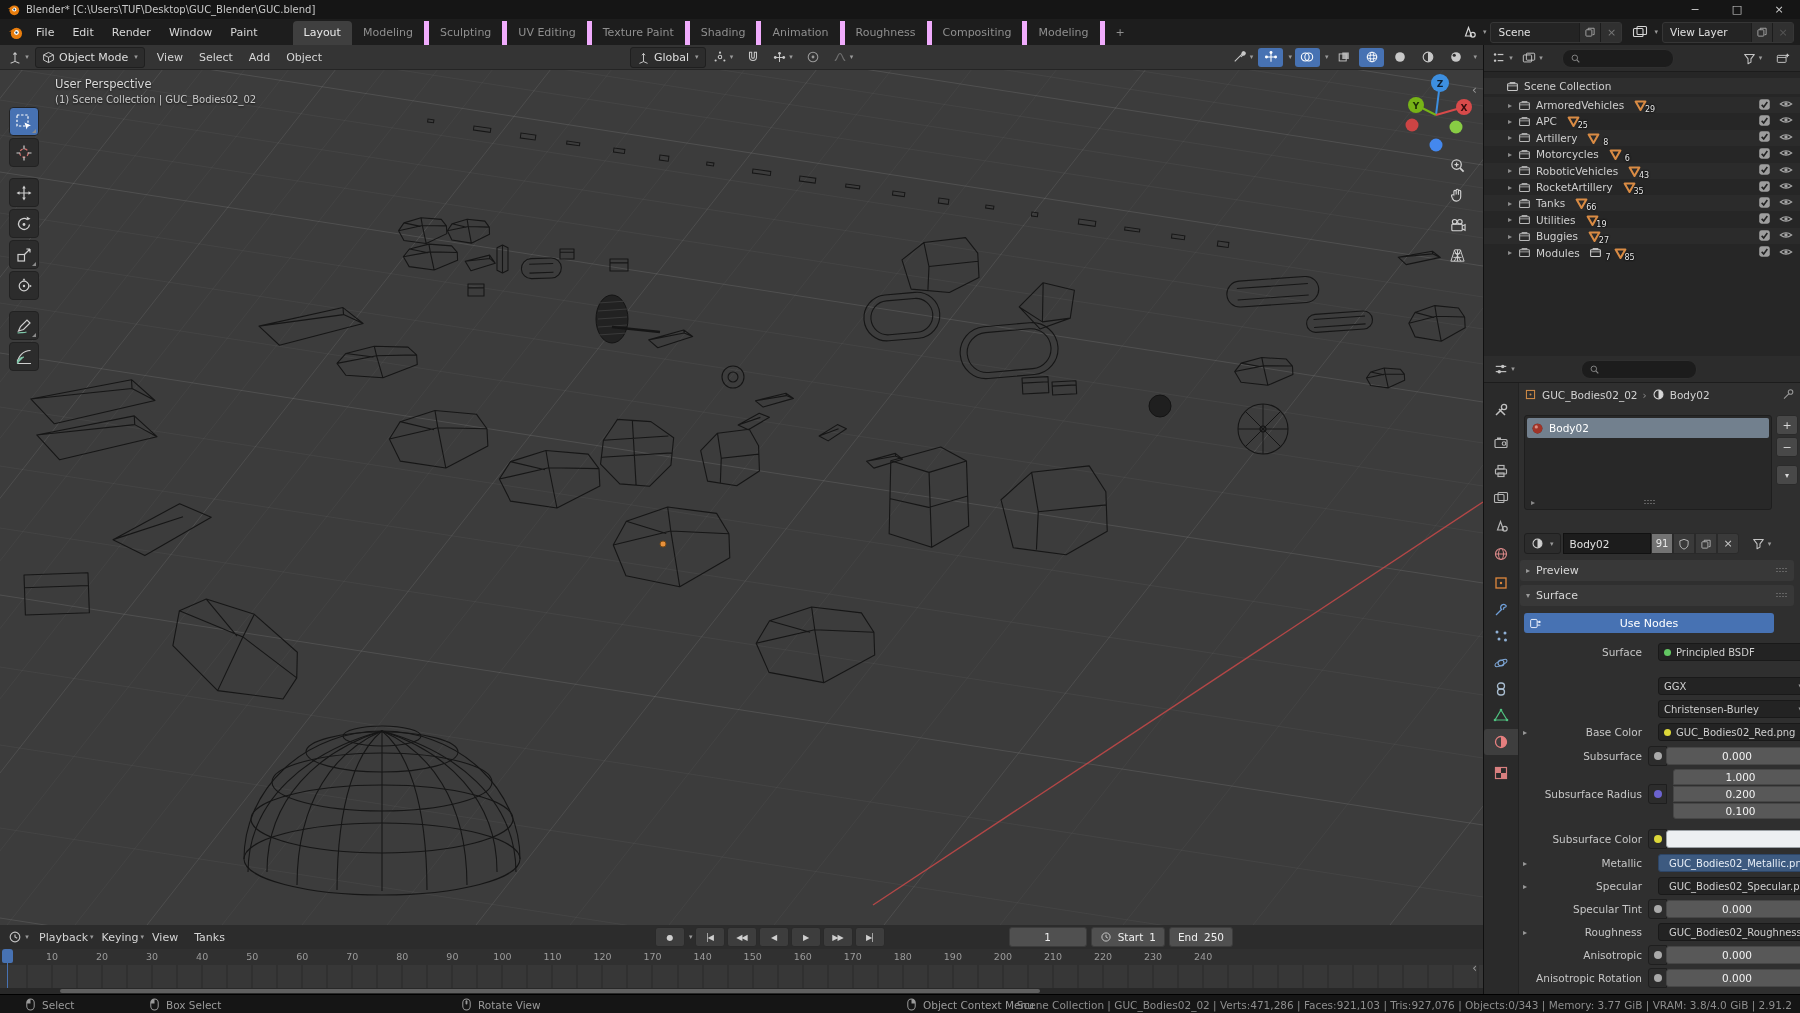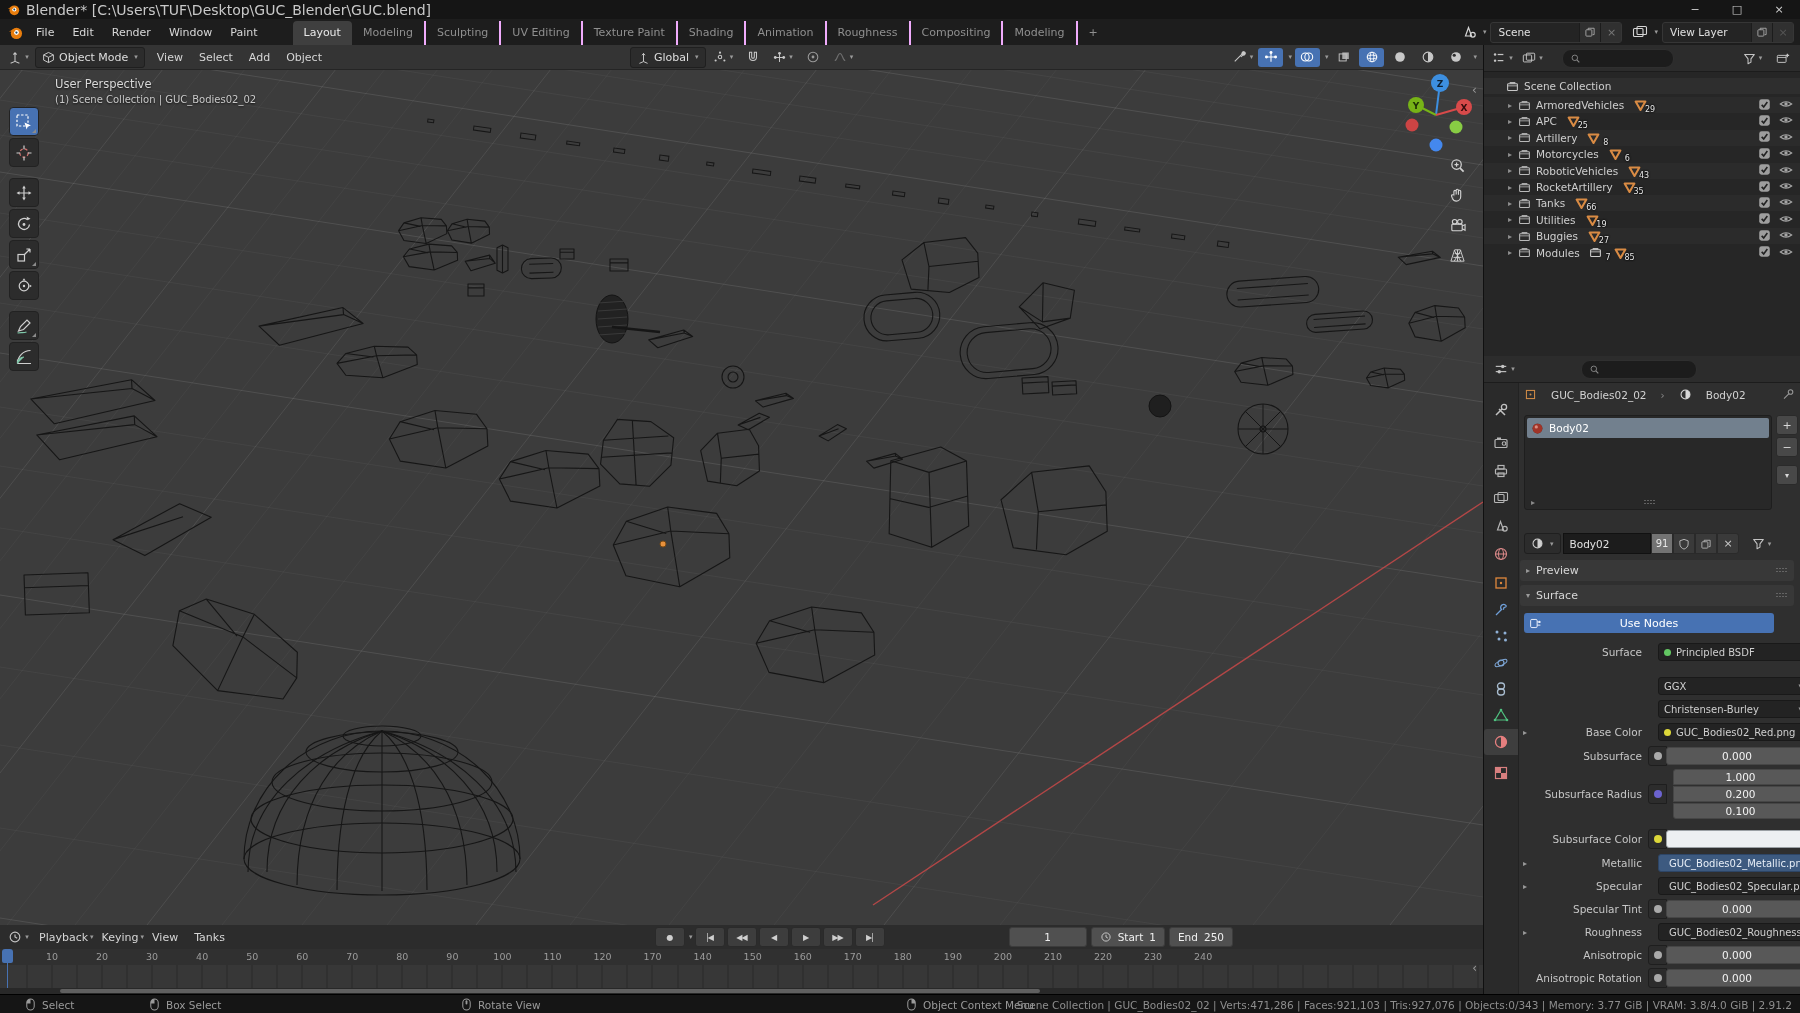--- a/index.html
+++ b/index.html
@@ -5,28 +5,28 @@
   html,body{margin:0;padding:0;background:#000;}
   .app{position:relative;width:1800px;height:1013px;overflow:hidden;background:#2f2f2f;
        font-family:"DejaVu Sans",sans-serif;font-size:11px;color:#d5d5d5;
        -webkit-font-smoothing:antialiased;user-select:none;}
   .abs{position:absolute;}
   .ic{display:inline-flex;align-items:center;justify-content:center;width:14px;height:14px;flex:0 0 auto;}
   .ic svg{width:100%;height:100%;display:block;}
   .chev{font-size:7px;color:#9a9a9a;margin-left:2px;}
   
   .titlebar{left:0;top:0;width:1800px;height:19px;background:#151515;display:flex;align-items:center;border-bottom:1px solid #000;}
-  .wtitle{color:#c9c9c9;font-size:14px;margin-left:6px;}
+  .wtitle{color:#c9c9c9;font-size:10px;margin-left:6px;}
   .wctrls{position:absolute;right:0;top:0;height:19px;display:flex;}
   .wctrl{width:42px;height:19px;display:flex;align-items:center;justify-content:center;color:#cfcfcf;font-size:11px;}
   
   .topbar{left:0;top:19px;width:1800px;height:26px;background:#1d1d1d;border-bottom:1px solid #101010;display:flex;align-items:center;}
   .menu-item{padding:0 9px;color:#d8d8d8;font-size:11px;line-height:25px;}
   .wstabs{display:flex;margin-left:26px;height:26px;align-items:flex-end;}
-  .wstab{padding:0 11px;line-height:24px;color:#8f8f8f;font-size:11px;border-right:2px solid #f0abfc;}
+  .wstab{padding:0 11px;line-height:24px;color:#8f8f8f;font-size:11px;border-right:5px solid #f0abfc;}
   .wstab.active{background:#3f3f3f;color:#e8e8e8;border-radius:4px 4px 0 0;border-right:none;}
   .tb-right{position:absolute;right:6px;top:1px;height:24px;display:flex;align-items:center;gap:4px;}
   .idfield{display:flex;align-items:center;background:#242424;border:1px solid #363636;border-radius:3px;height:19px;}
   .idfield .name{padding:0 7px;color:#e0e0e0;font-size:10.5px;min-width:74px;}
   .sqbtn{width:20px;height:19px;display:flex;align-items:center;justify-content:center;color:#b5b5b5;background:#303030;border-left:1px solid #1c1c1c;}
   
   .vp{left:0;top:45px;width:1483px;height:880px;background:#3c3c3c;overflow:hidden;}
   .vp-header{position:absolute;left:0;top:0;width:1483px;height:24px;background:#343434;border-bottom:1px solid #252525;display:flex;align-items:center;z-index:5;}
   .vh-menu{padding:0 8px;color:#d6d6d6;font-size:11px;}
   .dropfld{display:flex;align-items:center;gap:4px;background:#2c2c2c;border:1px solid #1f1f1f;border-radius:3px;height:19px;padding:0 6px;color:#dedede;font-size:11px;}
@@ -56,21 +56,21 @@
   .badge{position:relative;margin-left:9px;width:15px;height:14px;}
   .badge .num{position:absolute;right:-7px;bottom:-2px;font-size:8px;color:#e8e8e8;text-shadow:0 0 2px #000,0 0 2px #000;}
   .ol-rt{position:absolute;right:8px;display:flex;gap:8px;align-items:center;}
   
   .props{left:1483px;top:356px;width:317px;height:638px;background:#2f2f2f;border-left:1px solid #101010;overflow:hidden;}
   .pr-header{height:26px;background:#2c2c2c;border-bottom:1px solid #1c1c1c;display:flex;align-items:center;padding:0 8px;gap:6px;position:relative;z-index:3;}
   .tabstrip{position:absolute;left:0;top:26px;width:34px;height:612px;background:#2a2a2a;border-right:1px solid #222;}
   .ptab{position:absolute;left:0;width:34px;height:26px;display:flex;align-items:center;justify-content:center;}
   .ptab.active{background:#3e3e3e;border-radius:3px 0 0 3px;}
   .ptab .ic{width:16px;height:16px;}
-  .breadcrumb{position:absolute;left:40px;top:32px;display:flex;align-items:center;gap:14px;color:#d2d2d2;font-size:10.5px;}
+  .breadcrumb{position:absolute;left:40px;top:32px;display:flex;align-items:center;gap:5px;color:#d2d2d2;font-size:10.5px;}
   .slotlist{position:absolute;left:40px;top:59px;width:246px;height:93px;background:#282828;border:1px solid #1e1e1e;border-radius:3px;}
   .slotrow{height:20px;display:flex;align-items:center;gap:5px;padding:0 4px;background:#72808e;border-radius:2px;color:#fff;font-size:10.5px;}
   .listbtns{position:absolute;left:292px;top:59px;display:flex;flex-direction:column;gap:2px;}
   .lbtn{width:20px;height:18px;background:#484848;border:1px solid #2a2a2a;border-radius:3px;display:flex;align-items:center;justify-content:center;color:#d8d8d8;font-size:11px;}
   .matrow{position:absolute;left:40px;top:177px;width:250px;height:21px;display:flex;align-items:center;}
   .panelhdr{position:absolute;left:36px;width:274px;height:21px;background:#383838;border-radius:3px;display:flex;align-items:center;gap:6px;padding:0 6px;color:#d6d6d6;font-size:11px;box-sizing:border-box;}
   .grip{margin-left:auto;display:grid;grid-template-columns:repeat(4,3px);grid-template-rows:repeat(2,3px);}
   .grip i{width:1.6px;height:1.6px;background:#6a6a6a;border-radius:50%;}
   .usenodes{position:absolute;left:40px;top:257px;width:250px;height:20px;background:#4772b3;border-radius:3px;display:flex;align-items:center;justify-content:center;color:#fff;font-size:11px;}
   .usenodes .ic{position:absolute;left:5px;color:#e8eefc;}

